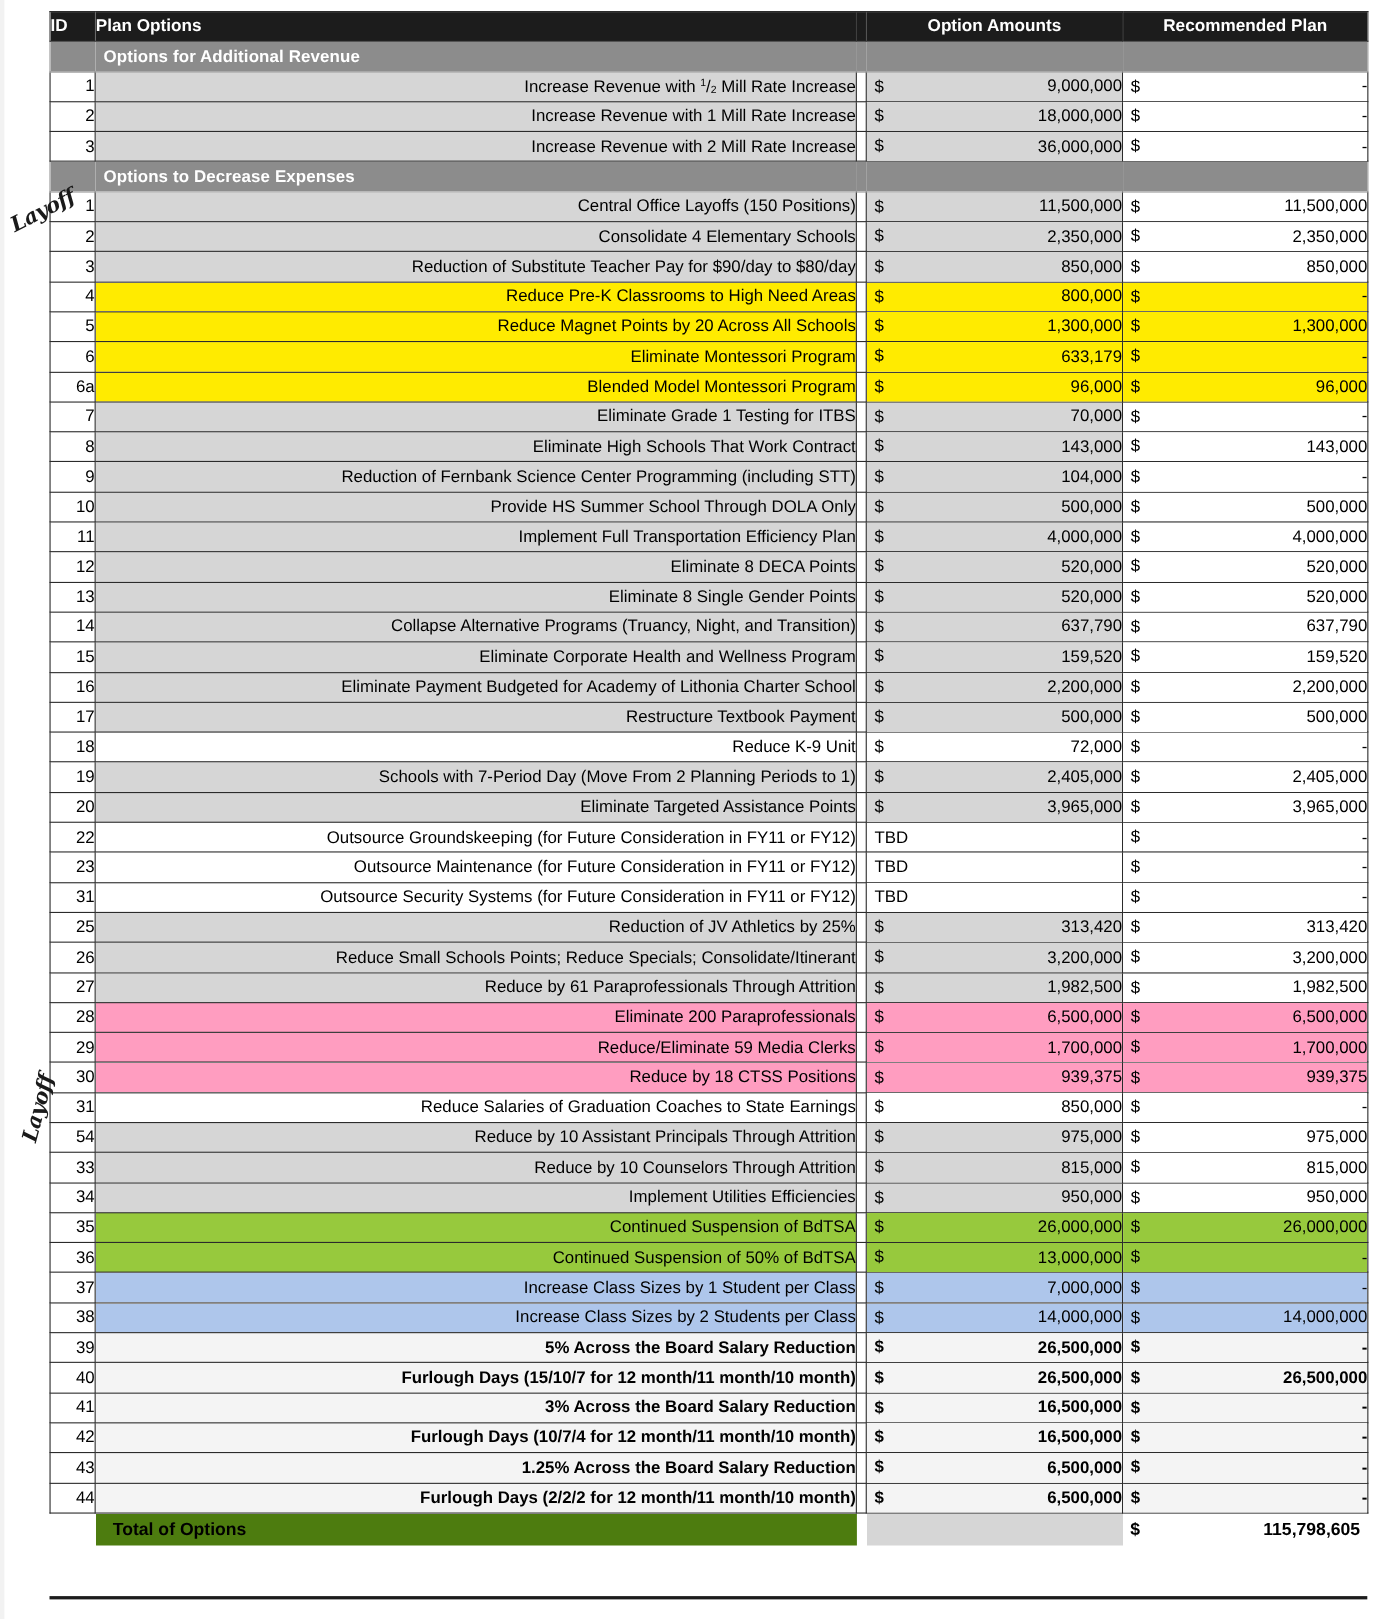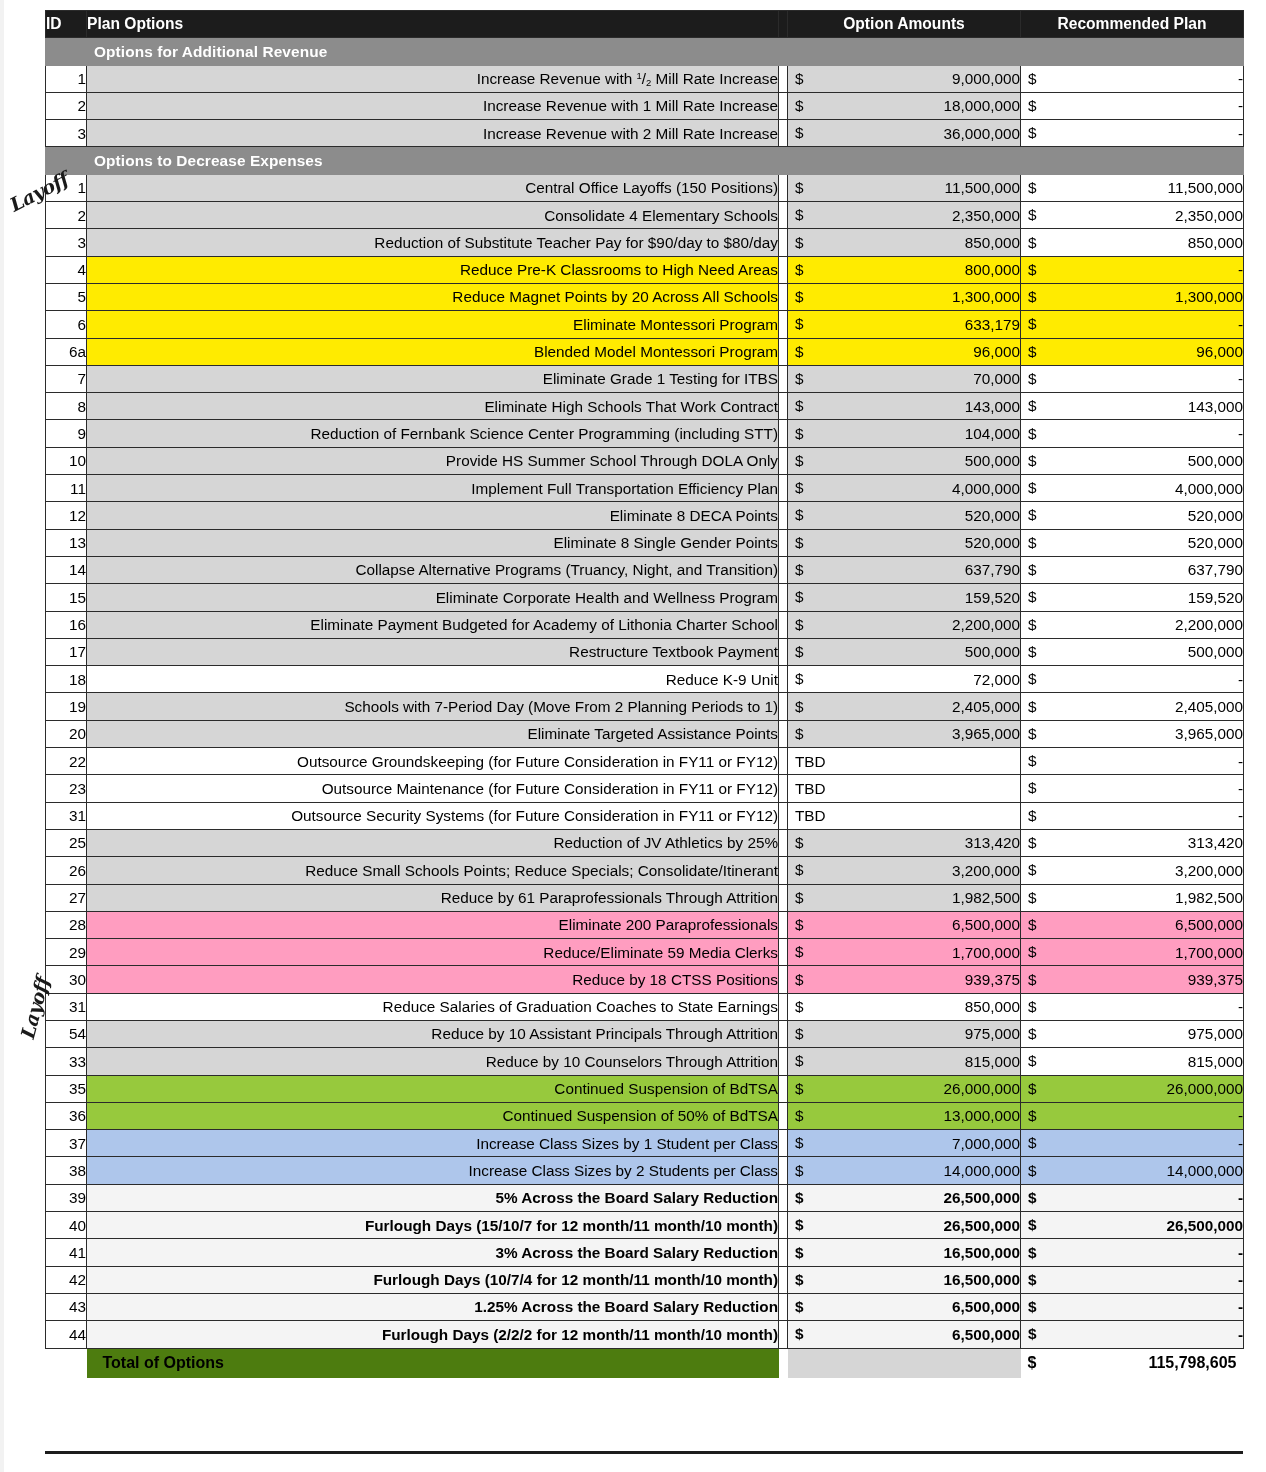--- a/index.html
+++ b/index.html
@@ -455,20 +455,27 @@
           <td class="amt"><span class="dollar">$</span><span>975,000</span></td>
           <td class="rec"><span class="dollar">$</span><span>975,000</span></td>
         </tr>
         <tr class="band">
           <td class="id">33</td>
           <td class="plan">Reduce by 10 Counselors Through Attrition</td>
           <td class="gap"></td>
           <td class="amt"><span class="dollar">$</span><span>815,000</span></td>
           <td class="rec"><span class="dollar">$</span><span>815,000</span></td>
         </tr>
+        <tr class="band">
+          <td class="id">34</td>
+          <td class="plan">Implement Utilities Efficiencies</td>
+          <td class="gap"></td>
+          <td class="amt"><span class="dollar">$</span><span>950,000</span></td>
+          <td class="rec"><span class="dollar">$</span><span>950,000</span></td>
+        </tr>
         <tr class="hl-green">
           <td class="id">35</td>
           <td class="plan">Continued Suspension of BdTSA</td>
           <td class="gap"></td>
           <td class="amt"><span class="dollar">$</span><span>26,000,000</span></td>
           <td class="rec"><span class="dollar">$</span><span>26,000,000</span></td>
         </tr>
         <tr class="hl-green">
           <td class="id">36</td>
           <td class="plan">Continued Suspension of 50% of BdTSA</td>

